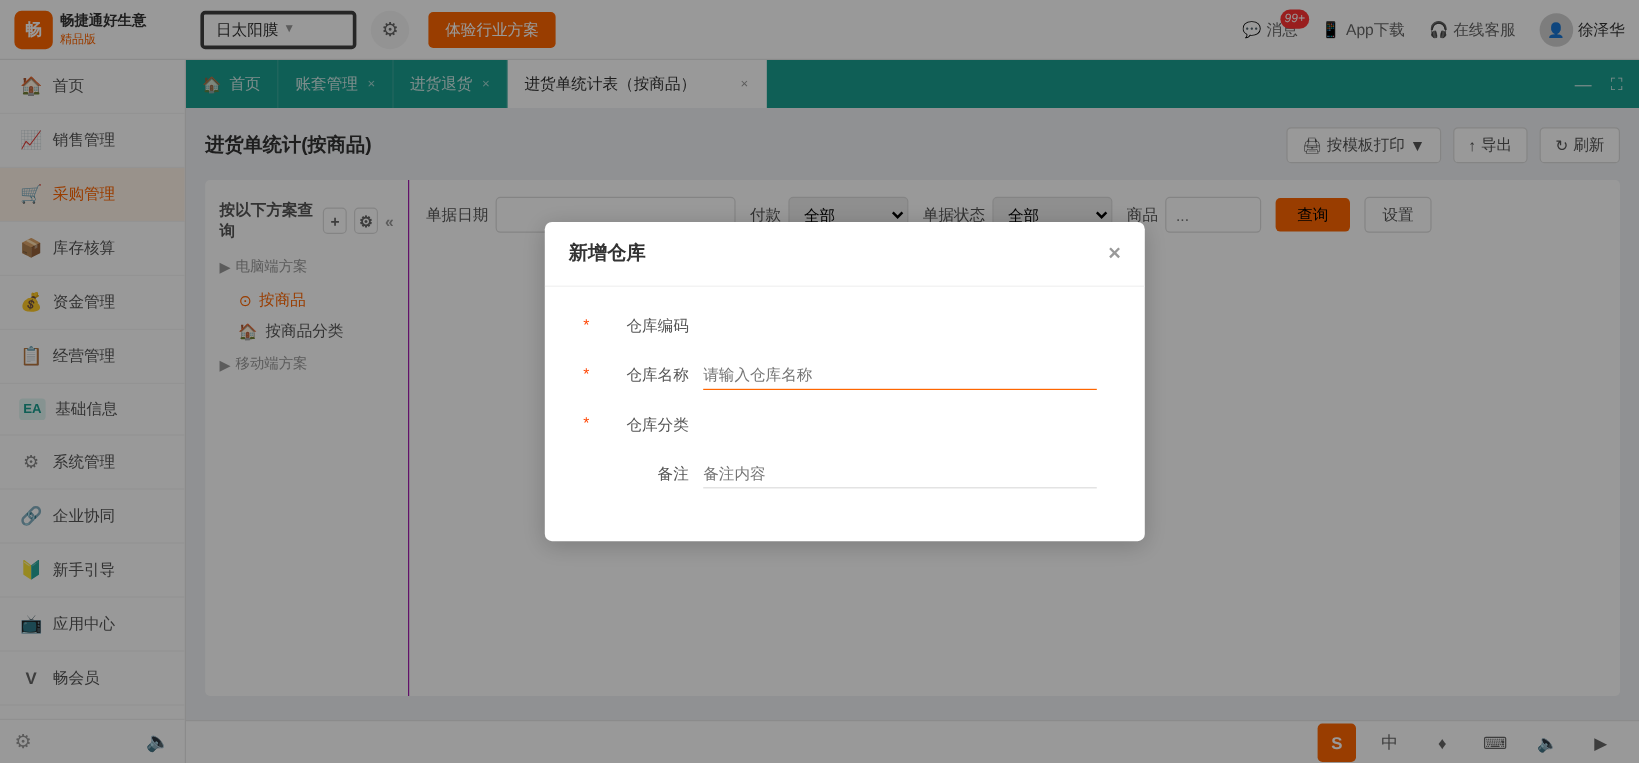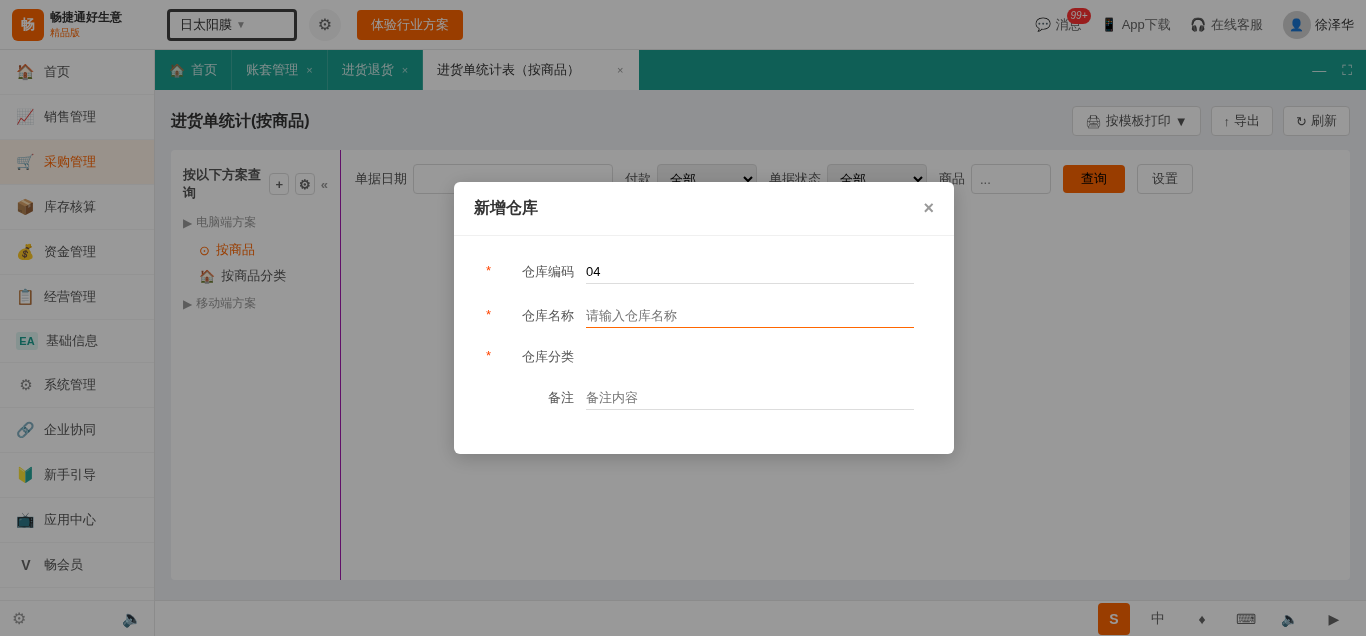--- a/index.html
+++ b/index.html
@@ -570,21 +570,20 @@
 <div class="overlay">
   <div class="modal">
     <div class="modal-header">
       <span>新增仓库</span>
       <span class="modal-close">×</span>
     </div>
     <div class="modal-body">
 
       <div class="form-row">
         <div class="form-label required">仓库编码</div>
-        <input class="form-control" type="text" value="04" style="border-bottom-color: rgb(221, 221, 221);">
       </div>
 
       <div class="form-row">
         <div class="form-label required">仓库名称</div>
         <input class="form-control active-input" type="text" placeholder="请输入仓库名称" style="">
       </div>
 
       <div class="form-row">
         <div class="form-label required">仓库分类</div>
       </div>

